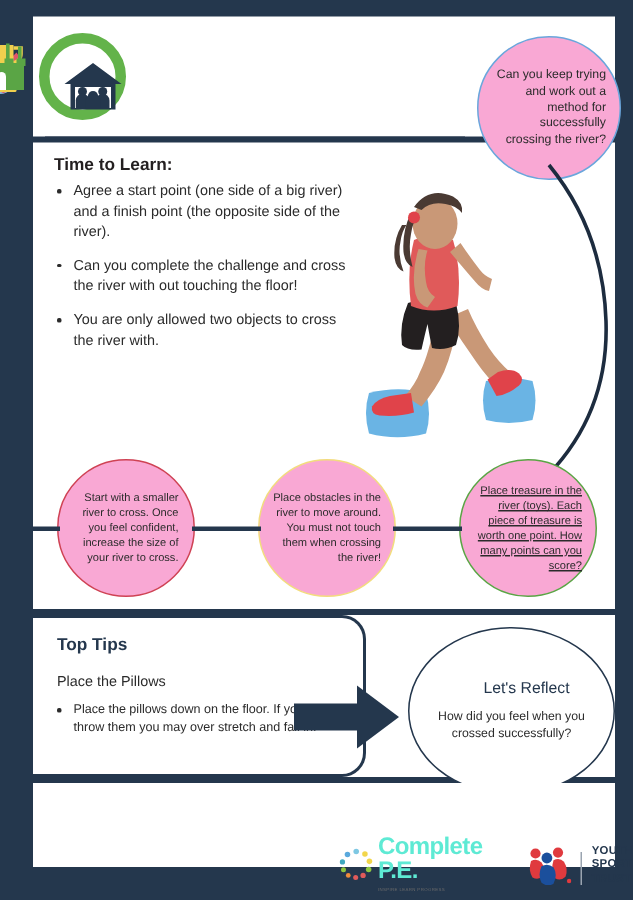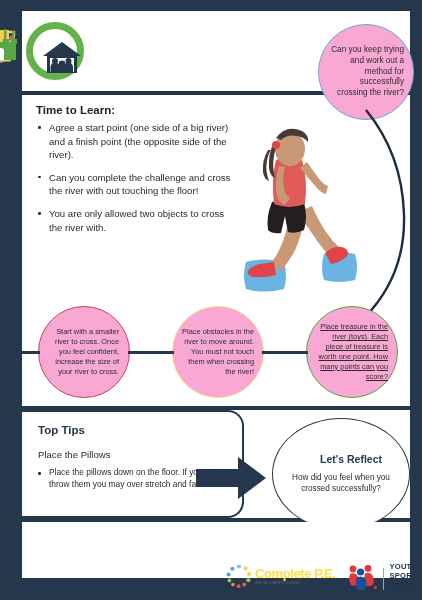--- a/index.html
+++ b/index.html
@@ -109,29 +109,29 @@
 
   #flow-arrow{position:absolute;left:196px;top:456px;}
 
   #reflect-circle{
     position:absolute;left:272px;top:418px;width:138px;height:112px;
     border:1.8px solid #24374d;border-radius:50%;
     box-sizing:border-box;background:#ffffff;
     display:flex;flex-direction:column;align-items:center;justify-content:center;
     text-align:center;padding:0 12px;
   }
-  #reflect-heading{font-size:10.5px;font-weight:bold;color:#24374d;margin-bottom:8px;padding-left:20px;}
+  #reflect-heading{font-size:10.5px;font-weight:normal;color:#24374d;margin-bottom:8px;padding-left:20px;}
   .reflect-q{font-size:8.2px;line-height:1.34;color:#2b2b2b;margin-bottom:7px;}
   .reflect-q:last-child{margin-bottom:0;}
 
   
   #footer-logos{position:absolute;left:226px;top:558px;height:36px;display:flex;align-items:center;}
   #cpe-logo{display:flex;align-items:center;}
   #cpe-text{margin-left:3px;}
-  #cpe-name{font-size:13px;font-weight:bold;color:#fde047;letter-spacing:-0.4px;line-height:1;}
+  #cpe-name{font-size:16px;font-weight:bold;color:#5eead4;letter-spacing:-0.4px;line-height:1;}
   #cpe-tag{font-size:2.9px;color:#6b6b6b;letter-spacing:0.25px;margin-top:1.5px;}
   #yst-logo{display:flex;align-items:flex-end;margin-left:11px;}
   #yst-divider{width:1px;height:22px;background:#9aa4b0;margin:0 6px;}
   #yst-text{font-size:7.6px;font-weight:bold;color:#24374d;line-height:1.26;letter-spacing:0.2px;}
 </style>
 </head>
 <body>
 
 <div class="page">
 

